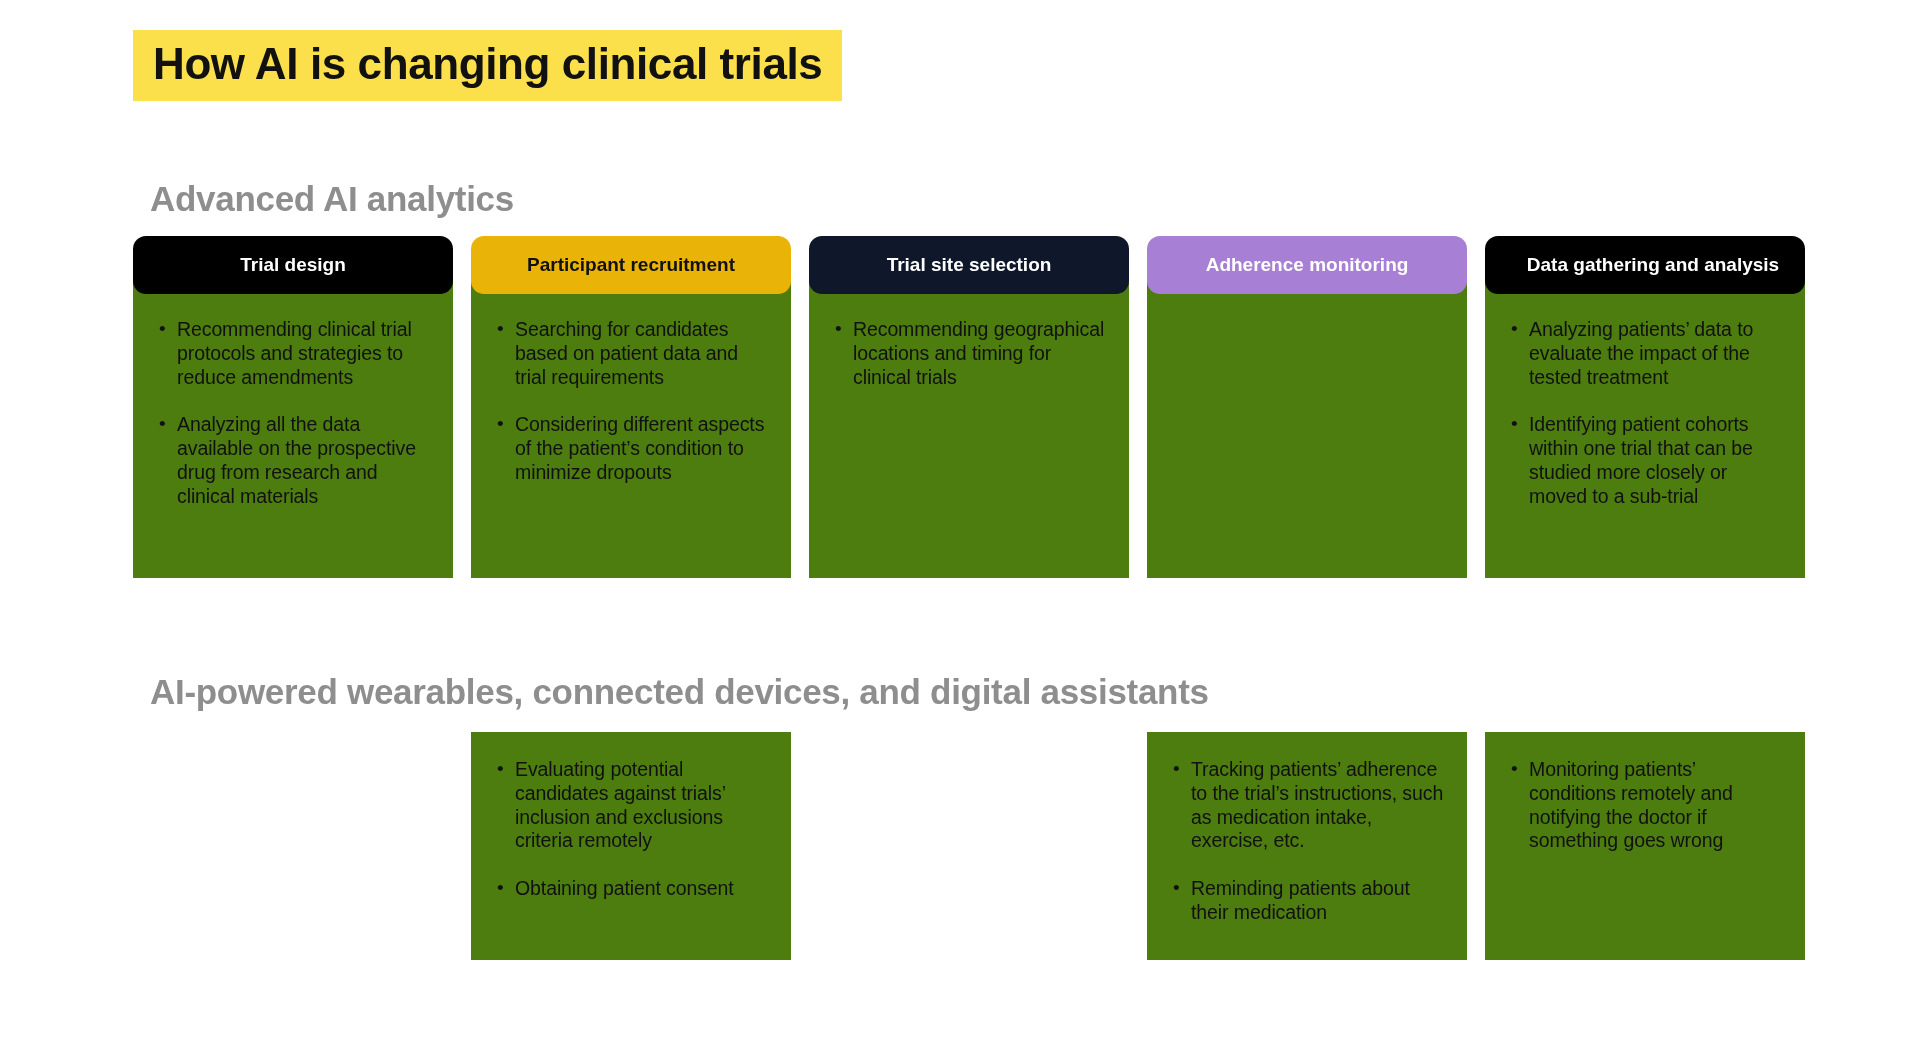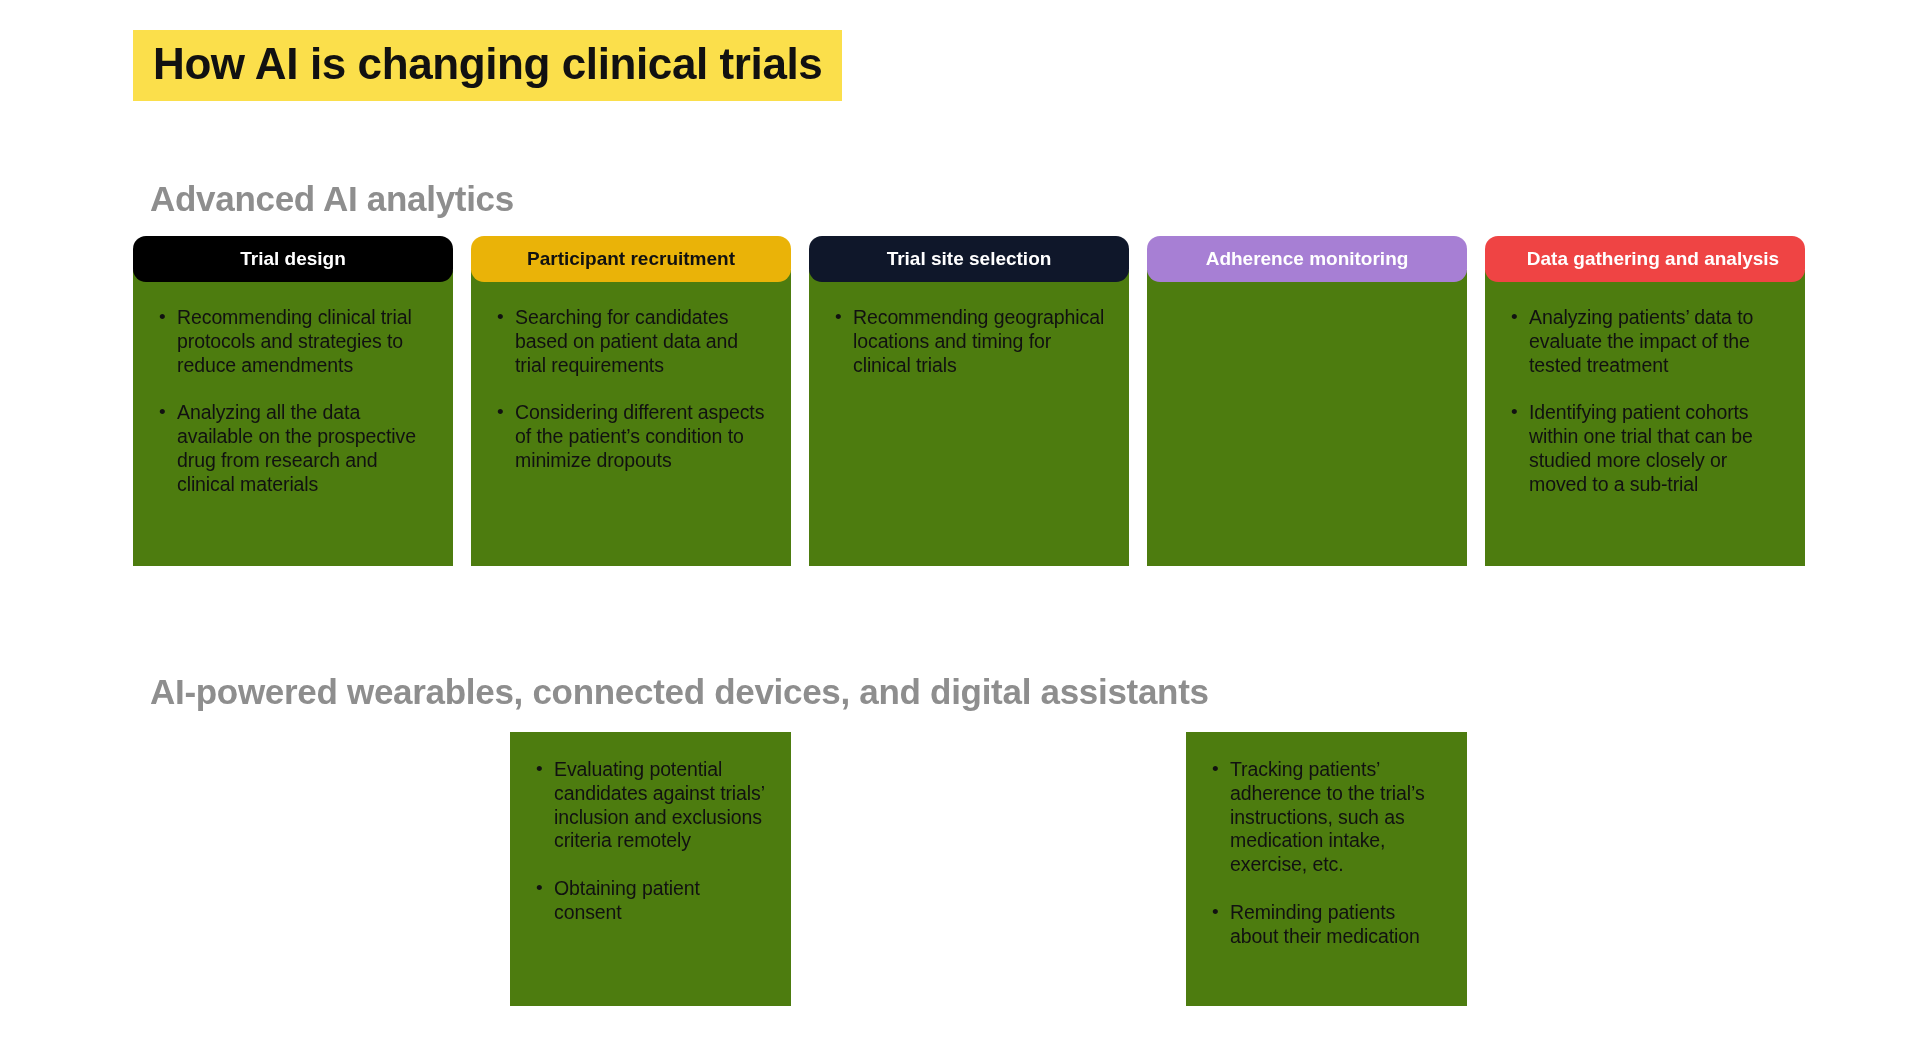--- a/index.html
+++ b/index.html
@@ -63,48 +63,48 @@
   #row-analytics  { top: 236px; }
   #row-wearables  { top: 732px; }
 
   .col {
     display: flex;
     flex-direction: column;
   }
 
   
   .pill {
-    height: 46px;
+    height: 58px;
     border-radius: 13px;
     display: flex;
     align-items: center;
     justify-content: center;
     text-align: center;
     font-size: 19px;
     font-weight: bold;
     line-height: 1.16;
     padding: 0 12px;
     position: relative;
     z-index: 2;
   }
   .pill.dark   { background: #000000; color: #ffffff; }
   .pill.yellow { background: #eab308; color: #111111; }
   .pill.blue   { background: #0f172a; color: #ffffff; }
   .pill.purple { background: #a77fd4; color: #ffffff; }
-  .pill.pink   { background: #ef4444; color: #ffffff; padding-left: 28px; }
+  .pill.pink   { background: #000000; color: #ffffff; padding-left: 28px; }
 
   
   .card {
     background: #4d7c0f;
     padding: 26px 22px 20px 22px;
     position: relative;
     z-index: 1;
   }
   #row-analytics .card { height: 296px; margin-top: -12px; padding-top: 36px; }
-  #row-wearables .card { height: 274px; margin-left: 39px; }
+  #row-wearables .card { height: 228px; }
 
   .card.empty { padding-top: 36px; }
 
   
   ul.bullets {
     list-style: none;
     margin: 0;
     padding: 0;
   }
   ul.bullets li {
@@ -218,16 +218,23 @@
 
     <div class="col">
       <div class="card">
         <ul class="bullets">
           <li>Tracking patients’ adherence to the trial’s instructions, such as medication intake, exercise, etc.</li>
           <li>Reminding patients about their medication</li>
         </ul>
       </div>
     </div>
 
+    <div class="col">
+      <div class="card">
+        <ul class="bullets">
+          <li>Monitoring patients’ conditions remotely and notifying the doctor if something goes wrong</li>
+        </ul>
+      </div>
+    </div>
 
   </div>
 
 </div>
 
 </body></html>

